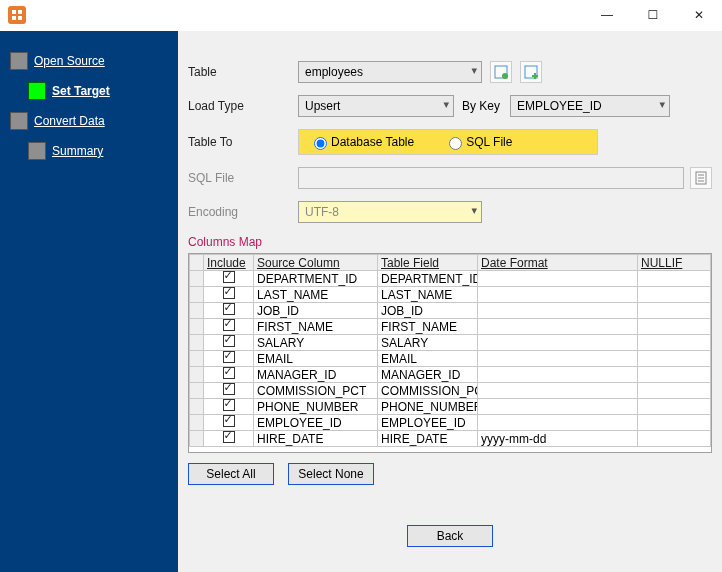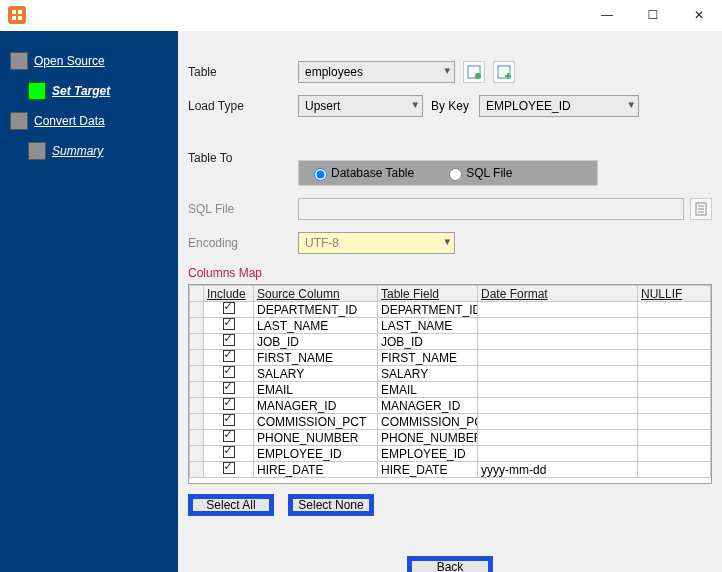--- a/index.html
+++ b/index.html
@@ -11,57 +11,57 @@
 .win-controls { display: flex; }
 .win-btn { width: 46px; height: 30px; display:flex; align-items:center; justify-content:center; color:#222; cursor:default;}
 
 .outer { display:flex; height: 542px; border-top:1px solid #fff;}
 .sidebar { width: 178px; background: #003d7a; padding-top: 14px; }
 .nav-item { display:flex; align-items:center; height: 24px; margin: 4px 0 6px 10px; position:relative;}
 .nav-square { width:18px; height:18px; background:#8f8f8f; border:1px solid #555; margin-right:6px;}
 .nav-square.active { background:#00ff00; border:1px solid #006600;}
 .nav-label { color:#fff; text-decoration: underline; cursor:default;}
 .nav-label.bold { font-weight:bold; }
-.nav-indent { margin-left: 28px; font-style: italic; }
+.nav-indent { margin-left: 28px; }
 
 .main { flex:1; background:#f0f0f0; padding: 30px 10px 10px 10px; position:relative;}
 .form-row { display:flex; align-items:center; margin-bottom: 12px; }
 .form-label { width: 110px; color:#222; }
 .form-label.disabled { color:#888; }
 
 .select { height:22px; border:1px solid #a0a0a0; background:#eaeaea; padding: 0 18px 0 6px; position:relative; display:flex; align-items:center; cursor:default;}
 .select::after { content:"▾"; position:absolute; right:4px; top:2px; color:#555; font-size:11px;}
 .select.disabled { color:#888; background:#fef9c3; }
-.select.w180 { width: 157px;}
-.select.w120 { width: 125px;}
+.select.w180 { width: 184px;}
+.select.w120 { width: 156px;}
 .select.w150 { width: 160px;}
 
 .icon-btn { width:22px; height:22px; border:1px solid #ccc; background:#fafafa; margin-left:8px; display:flex; align-items:center; justify-content:center; cursor:default;}
 .icon-btn svg { width:14px; height:14px;}
 
-.radio-group { display:flex; align-items:center; border:1px solid #ccc; height:26px; background:#a3a3a3; padding:0 10px;margin-top:31px;}
+.radio-group { display:flex; align-items:center; border:1px solid #ccc; height:26px; background:#fde047; padding:0 10px;}
 .radio-opt { display:flex; align-items:center; margin-right:30px;}
 .radio-opt input { margin-right:4px;}
 
 .textfield { flex:1; height:22px; border:1px solid #b8b8b8; background:#fff; padding:0 4px;}
 .textfield.disabled { background:#f0f0f0; color:#888;}
 
 .section-label { margin: 6px 0 4px 0; color:#be185d;}
 
 .grid-wrap { border:1px solid #a0a0a0; background:#fff; height:200px; overflow:hidden; position:relative;}
 table.grid { border-collapse:collapse; width:100%; table-layout:fixed;}
 table.grid th, table.grid td { border:1px solid #c8c8c8; height:16px; padding:0 3px; text-align:left; white-space:nowrap; overflow:hidden;}
 table.grid th { background:#efefef; font-weight:normal; text-decoration:underline; color:#1a1a1a;}
 table.grid tr td:first-child { background:#efefef; width:14px;}
 table.grid tr td.incl { text-align:center; width:48px;}
 .chk { display:inline-block; width:12px; height:12px; border:1px solid #333; background:#fff; position:relative;}
 .chk::after { content:"✓"; position:absolute; left:0px; top:-3px; font-size:11px; color:#222;}
 
 .btn-row { display:flex; gap:14px; margin-top:10px;}
-.btn { width:86px; height:22px; border:5px solid #1d4ed8; background:#e6e6e6; display:flex; align-items:center; justify-content:center; cursor:default;}
+.btn { width:86px; height:22px; border:1px solid #1d4ed8; background:#e6e6e6; display:flex; align-items:center; justify-content:center; cursor:default;}
 .btn.primary { border:2px solid #0066cc;}
 
 .footer { display:flex; align-items:center; margin-top:40px; gap:20px;flex-direction:column;}
 .footer .spacer { flex:1;}
 .btn.help { display:flex; align-items:center; gap:4px;}
 .help-icon { width:14px; height:14px; border-radius:50%; background:#0b6dd6; color:#fff; font-size:10px; display:flex; align-items:center; justify-content:center; font-weight:bold;}
 </style>
 </head>
 <body>
 

